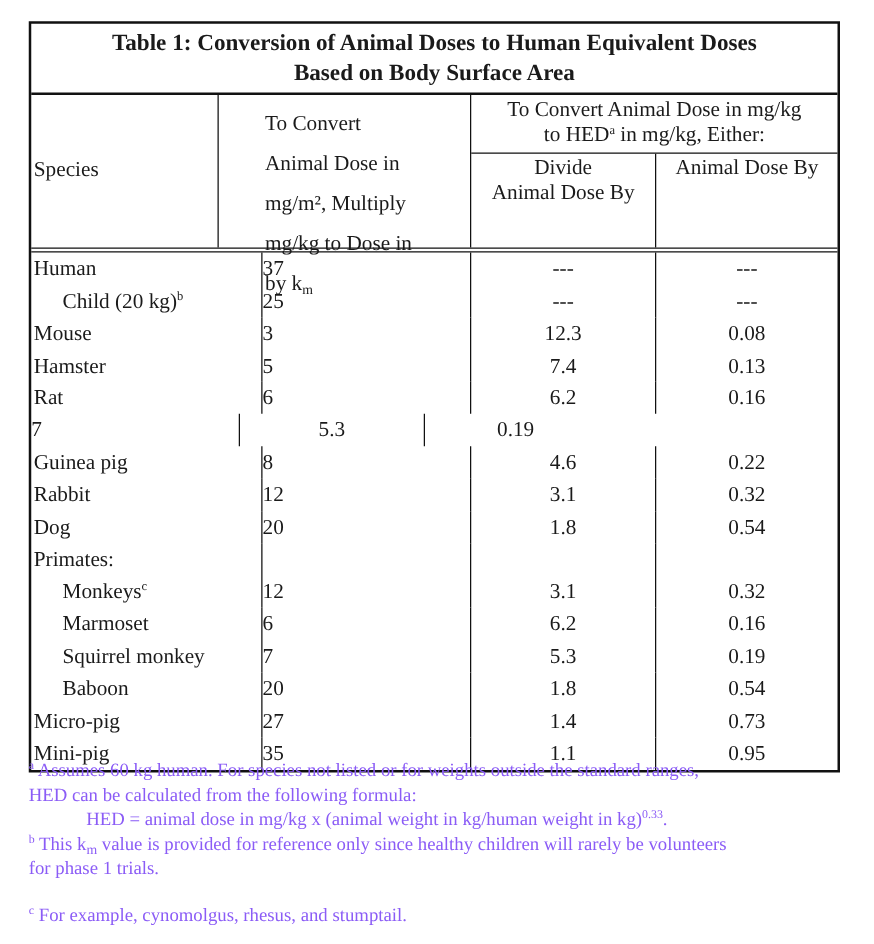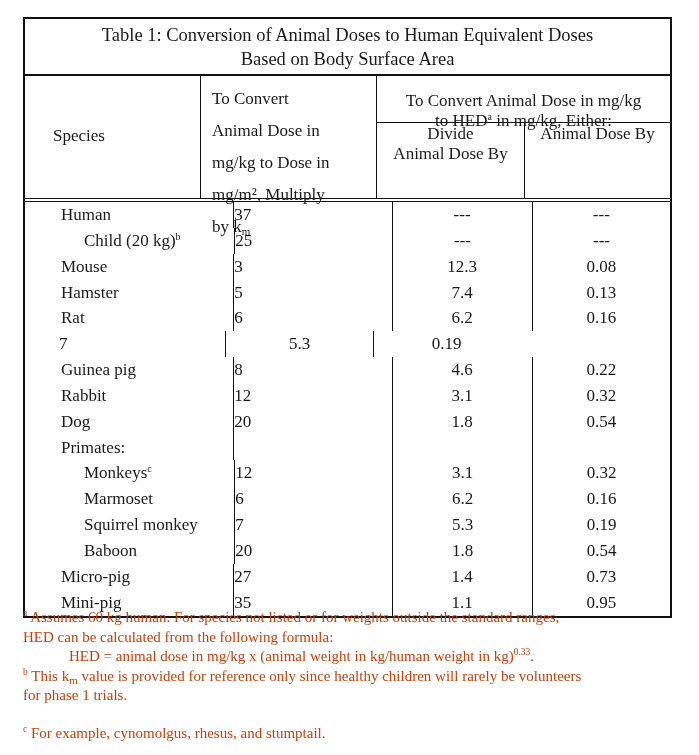--- a/index.html
+++ b/index.html
@@ -8,51 +8,51 @@
       font-family: "Liberation Serif", "DejaVu Serif", serif;
       color: #1a1a1a;
     }
     .tbl {
       position: absolute; left: 23px; top: 17px; width: 649px;
       border: 2px solid #111;
       box-sizing: border-box;
     }
     .title {
       height: 57px; border-bottom: 2px solid #111;
-      text-align: center; font-weight: normal; font-size: 18.5px; line-height: 24px;
+      text-align: center; font-weight: bold; font-size: 18.5px; line-height: 24px;
       padding-top: 4px; box-sizing: border-box;
     }
     .title div { white-space: nowrap; }
     .hdr {
       position: relative; height: 122px;
       border-bottom: 4px double #111;
       box-sizing: content-box;
       font-size: 17px; line-height: 20px;
     }
-    .hdr .c1 { position: absolute; left: 0; top: 0; width: 150px; height: 122px; border-right: 1.5px solid #111; box-sizing: border-box; margin-left: 26px; }
+    .hdr .c1 { position: absolute; left: 0; top: 0; width: 150px; height: 122px; border-right: 1.5px solid #111; box-sizing: border-box; }
     .hdr .c1 span { position: absolute; left: 2px; top: 50px; }
     .hdr .c2 { position: absolute; left: 185px; top: 0; width: 167px; height: 122px; border-right: 1.5px solid #111; box-sizing: border-box; padding-left: 2px; padding-top: 1px; }
     .hdr .c2 div { white-space: nowrap; margin-top: 12px; }
-    .hdr .grp { position: absolute; left: 352px; top: 0; width: 293px; height: 47px; border-bottom: 1.5px solid #111; box-sizing: border-box; text-align: center; padding-top: 15px; }
+    .hdr .grp { position: absolute; left: 352px; top: 0; width: 293px; height: 47px; border-bottom: 1.5px solid #111; box-sizing: border-box; text-align: center; padding-top: 2px; }
     .hdr .grp div { white-space: nowrap; }
     .hdr .c3 { position: absolute; left: 352px; top: 47px; width: 148px; height: 75px; border-right: 1.5px solid #111; box-sizing: border-box; text-align: center; padding-top: 1px; }
     .hdr .c4 { position: absolute; left: 500px; top: 47px; width: 145px; height: 75px; box-sizing: border-box; text-align: center; padding-top: 1px; }
     .hdr .c3 div, .hdr .c4 div { white-space: nowrap; }
     sup { font-size: 10px; line-height: 0; vertical-align: 6px; }
     sub { font-size: 11px; line-height: 0; vertical-align: -3px; }
     .body { position: relative; font-size: 17px; }
-    .row { display: flex; height: 25.85px; line-height: 25.85px; margin-left: 34px; }
+    .row { display: flex; height: 25.85px; line-height: 25.85px; }
     .row .s { width: 185px; padding-left: 2px; box-sizing: border-box; border-right: 1.5px solid #111; white-space: nowrap; }
     .row .s.ind { padding-left: 25px; }
     .row .k { width: 167px; border-right: 1.5px solid #111; box-sizing: border-box; }
     .row .d { width: 148px; text-align: center; border-right: 1.5px solid #111; box-sizing: border-box; }
     .row .m { width: 145px; text-align: center; box-sizing: border-box; }
     .notes {
       position: absolute; left: 23px; top: 608px; width: 660px;
-      font-size: 15px; line-height: 19.5px; color: #c2410c;
+      font-size: 15px; line-height: 19.5px; color: #8b5cf6;
     }
     .notes p { margin: 0; }
     .notes .fm { padding-left: 46px; }
     .notes sup { font-size: 9.5px; vertical-align: 6px; }
   </style>
 </head>
 <body>
 
 <div class="tbl">
   <div class="title">
@@ -60,22 +60,22 @@
     <div>Based on Body Surface Area</div>
   </div>
 
   <div class="hdr">
     <div class="c1">
       <span>Species</span>
     </div>
     <div class="c2">
       <div>To Convert</div>
       <div>Animal Dose in</div>
+      <div>mg/m², Multiply</div>
       <div>mg/kg to Dose in</div>
-      <div>mg/m², Multiply</div>
       <div><span>by k</span><sub>m</sub></div>
     </div>
     <div class="grp">
       <div>To Convert Animal Dose in mg/kg</div>
       <div><span>to HED</span><sup>a</sup><span> in mg/kg, Either:</span></div>
     </div>
     <div class="c3">
       <div>Divide</div>
       <div>Animal Dose By</div>
     </div>

